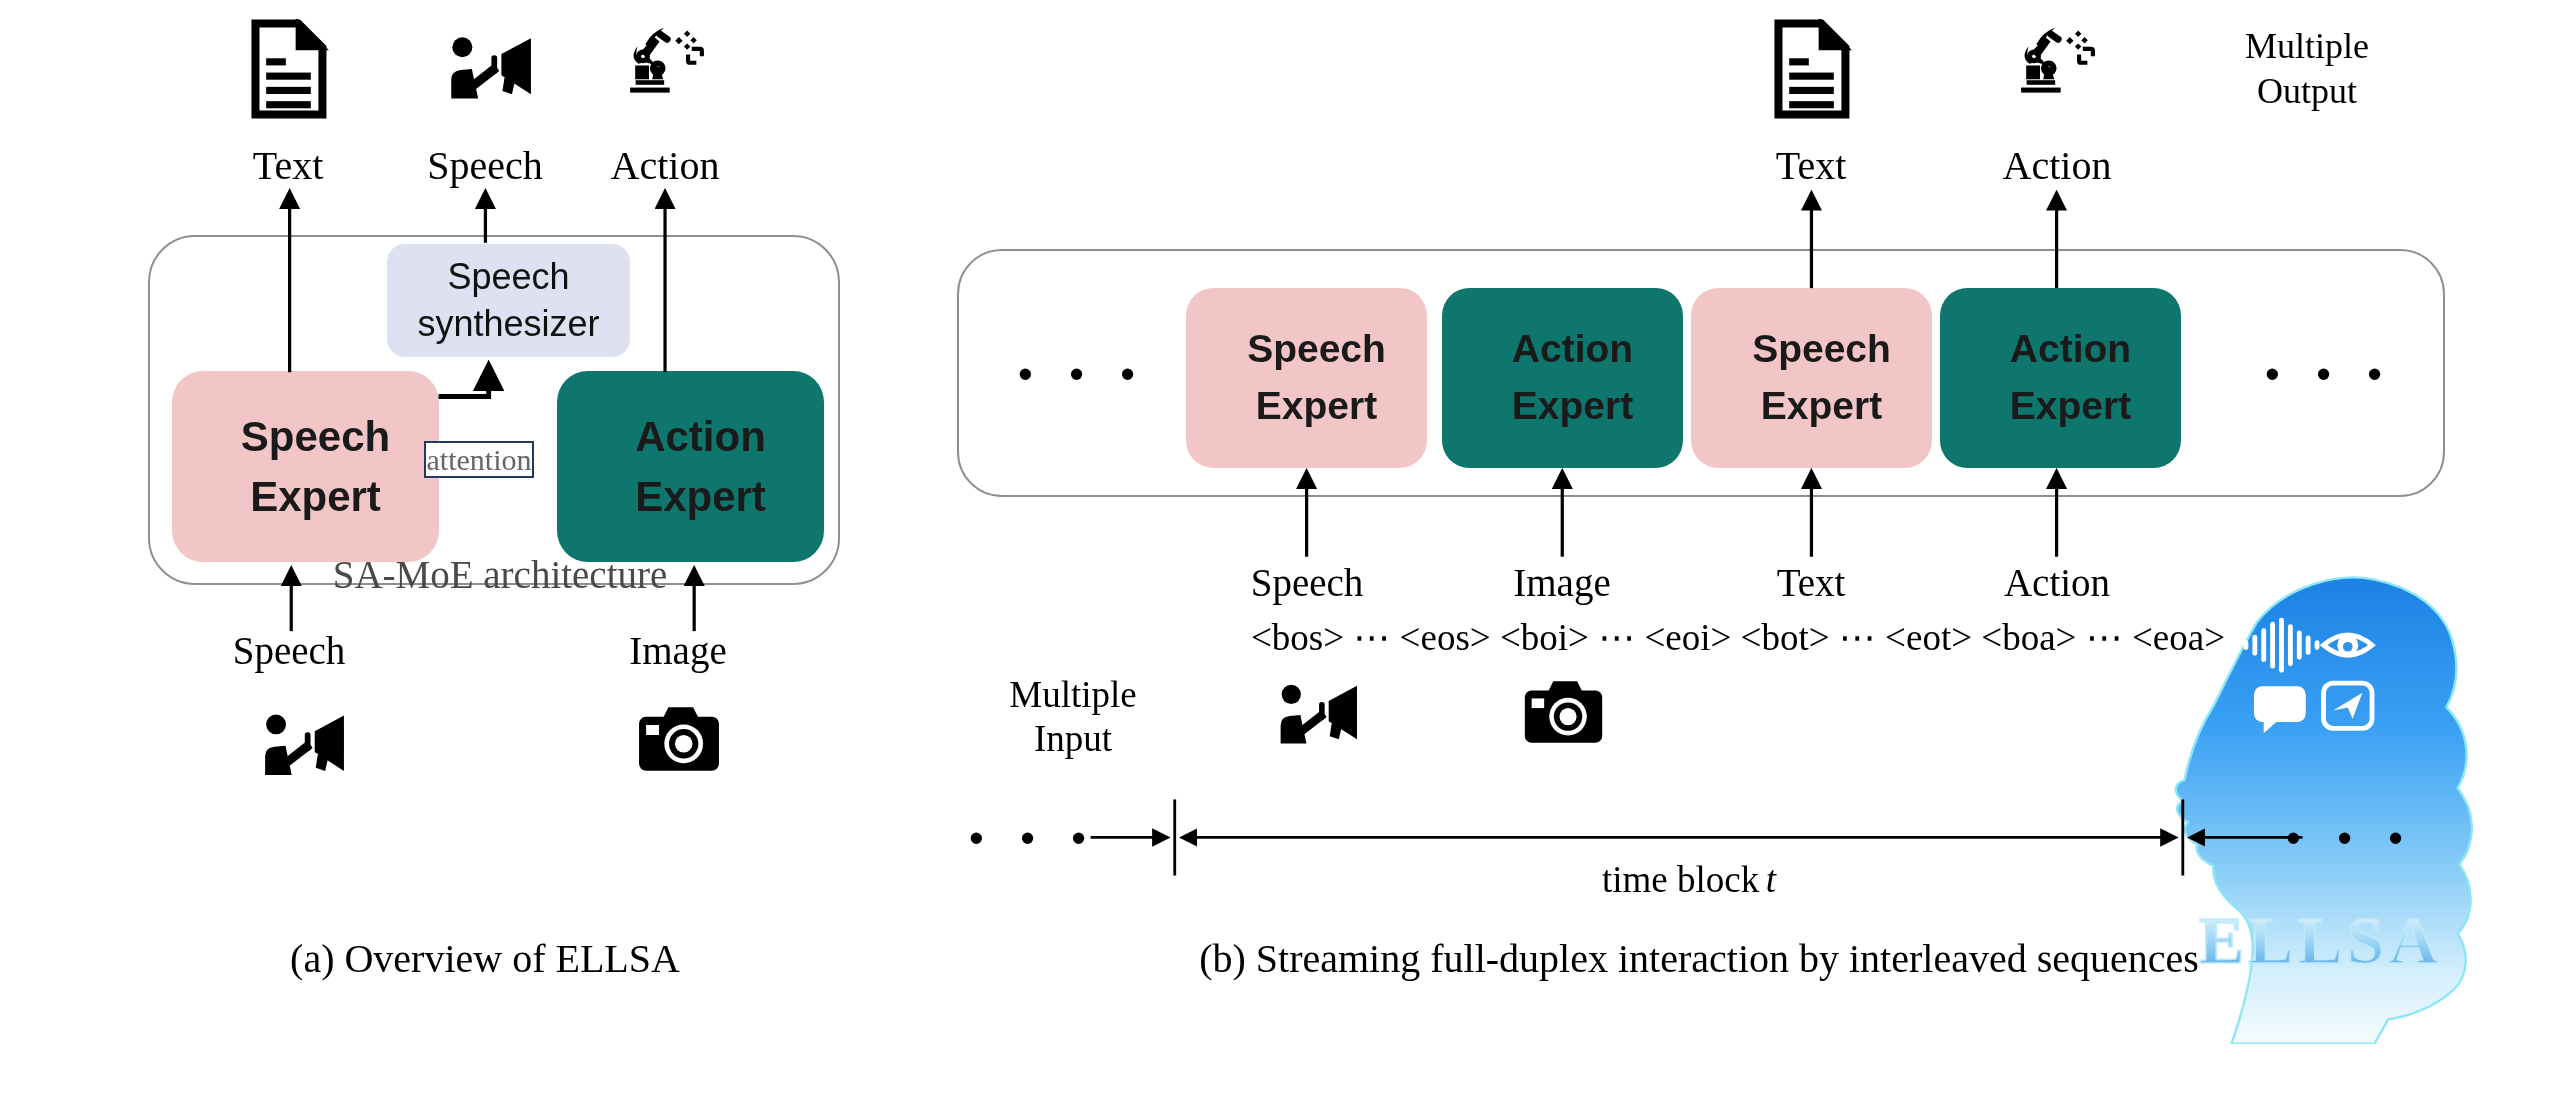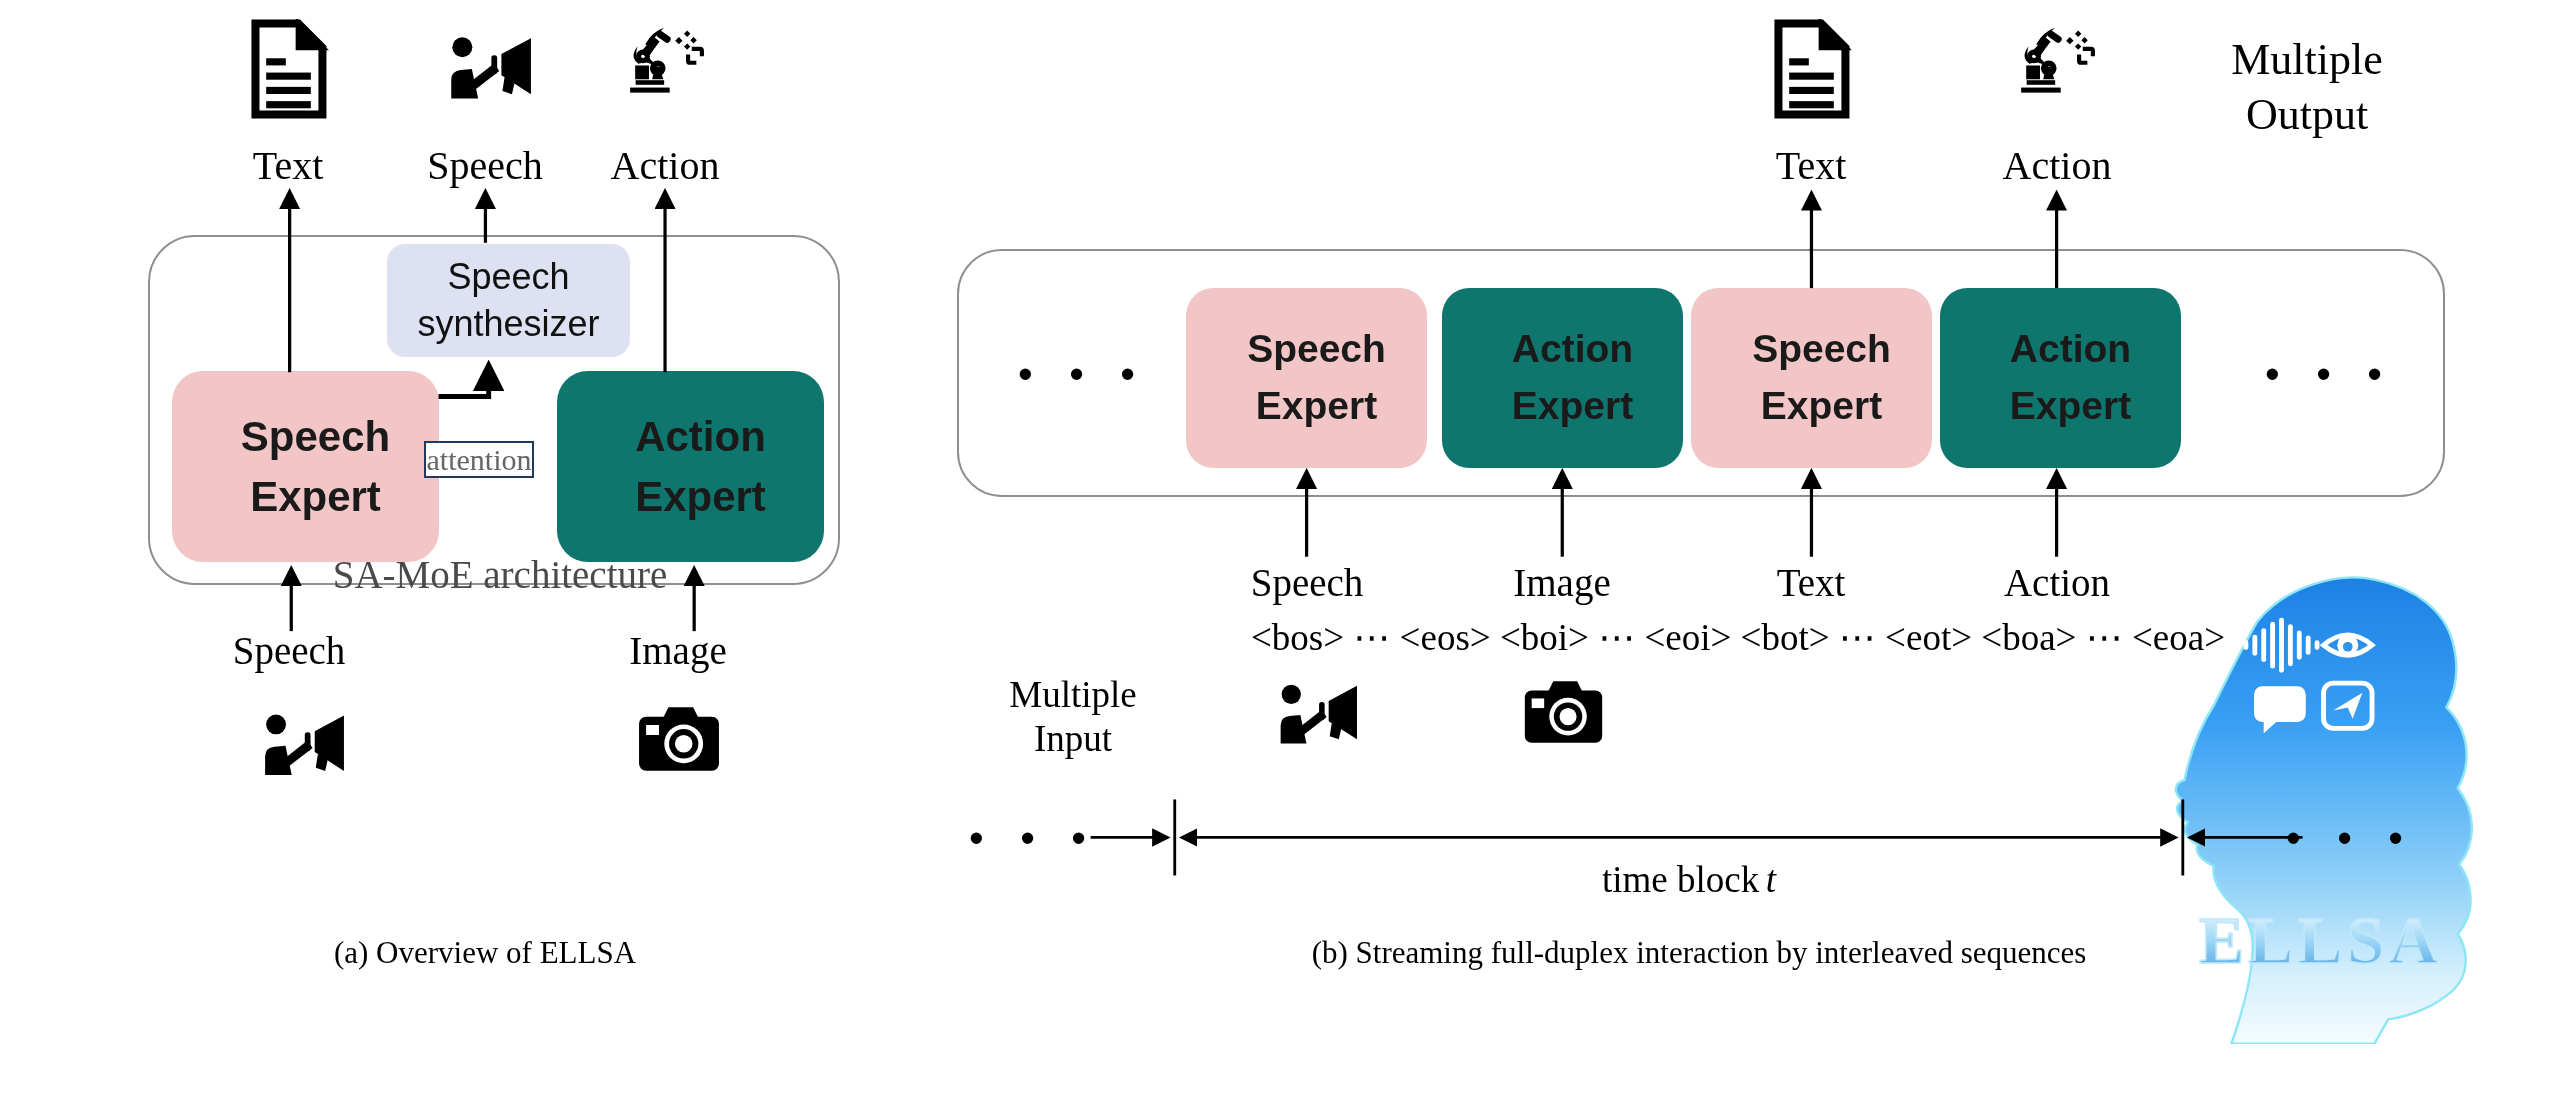--- a/index.html
+++ b/index.html
@@ -25,21 +25,21 @@
   .synth{width:243px;height:113px;border-radius:18px;background:#dde1f1;
          display:flex;align-items:center;justify-content:center;text-align:center;
          font-family:"Liberation Sans",sans-serif;font-size:36px;line-height:1.3;color:#111;}
 
   .attn{width:110px;height:37px;border:2.4px solid #23395d;background:#fdfdfd;
         display:flex;align-items:center;justify-content:center;
         font-size:30px;color:#666;box-sizing:border-box;}
 
   .lbl{font-size:40px;}
   .io-lbl{font-size:39px;}
-  .cap{font-size:31px;}
+  .cap{font-size:40px;}
   .grey-note{color:#4a4a4a;font-size:39px;}
   .backbone-note{color:#9b9b9b;font-size:42px;}
   .dots{font-size:42px;letter-spacing:13px;font-weight:700;}
   .tokens{font-size:37px;}
   .tb{font-size:37px;}
   .tb i{font-family:"Liberation Serif",serif;margin-left:6.5px;}
 
   svg.layer{position:absolute;left:0;top:0;pointer-events:none;}
   .z1{z-index:1;} .z2{z-index:2;} .z3{z-index:3;}
   .icon{position:absolute;}
@@ -169,21 +169,21 @@
     <path d="M40 94 Q20 80 38 56 Q30 84 48 92 Z" fill="#000"></path>
     <path d="M55 52 Q70 24 96 16 Q74 34 64 58 Z" fill="#000"></path>
     <path d="M128 36 l8 8 l-8 8 l-8 -8 Z" fill="#000"></path>
     <path d="M146 22 l7 7 l-7 7 l-7 -7 Z" fill="#000"></path>
     <path d="M146 50 l7 7 l-7 7 l-7 -7 Z" fill="#000"></path>
     <path d="M160 36 l7 7 l-7 7 l-7 -7 Z" fill="#000"></path>
     <path d="M156 62 h18 a4 4 0 0 1 4 4 v12" fill="none" stroke="#000" stroke-width="9"></path>
     <path d="M148 74 v14 a4 4 0 0 0 4 4 h14" fill="none" stroke="#000" stroke-width="9"></path>
   </svg>
 
-  <div class="abs cx z2 lbl center" style="left:2307px;top:32px;width:227px;font-size:44px;line-height:1.26">Multiple Output</div>
+  <div class="abs cx z2 lbl center" style="left:2307px;top:24px;width:227px;font-size:36px;line-height:1.26">Multiple Output</div>
 
   <div class="abs cx z2 lbl nowrap" style="left:1811px;top:142px">Text</div>
   <div class="abs cx z2 lbl nowrap" style="left:2057px;top:142px">Action</div>
 
   <div class="abs z2 frame" style="left:957px;top:249px;width:1488px;height:248px;border-radius:45px"></div>
 
   <div class="abs cx z2 dots nowrap" style="left:1083px;top:350px">• • •</div>
   <div class="abs cx z2 dots nowrap" style="left:2330px;top:350px">• • •</div>
 
   <div class="abs z2 expert expert-b bg-pink" style="left:1186px;top:288px">

